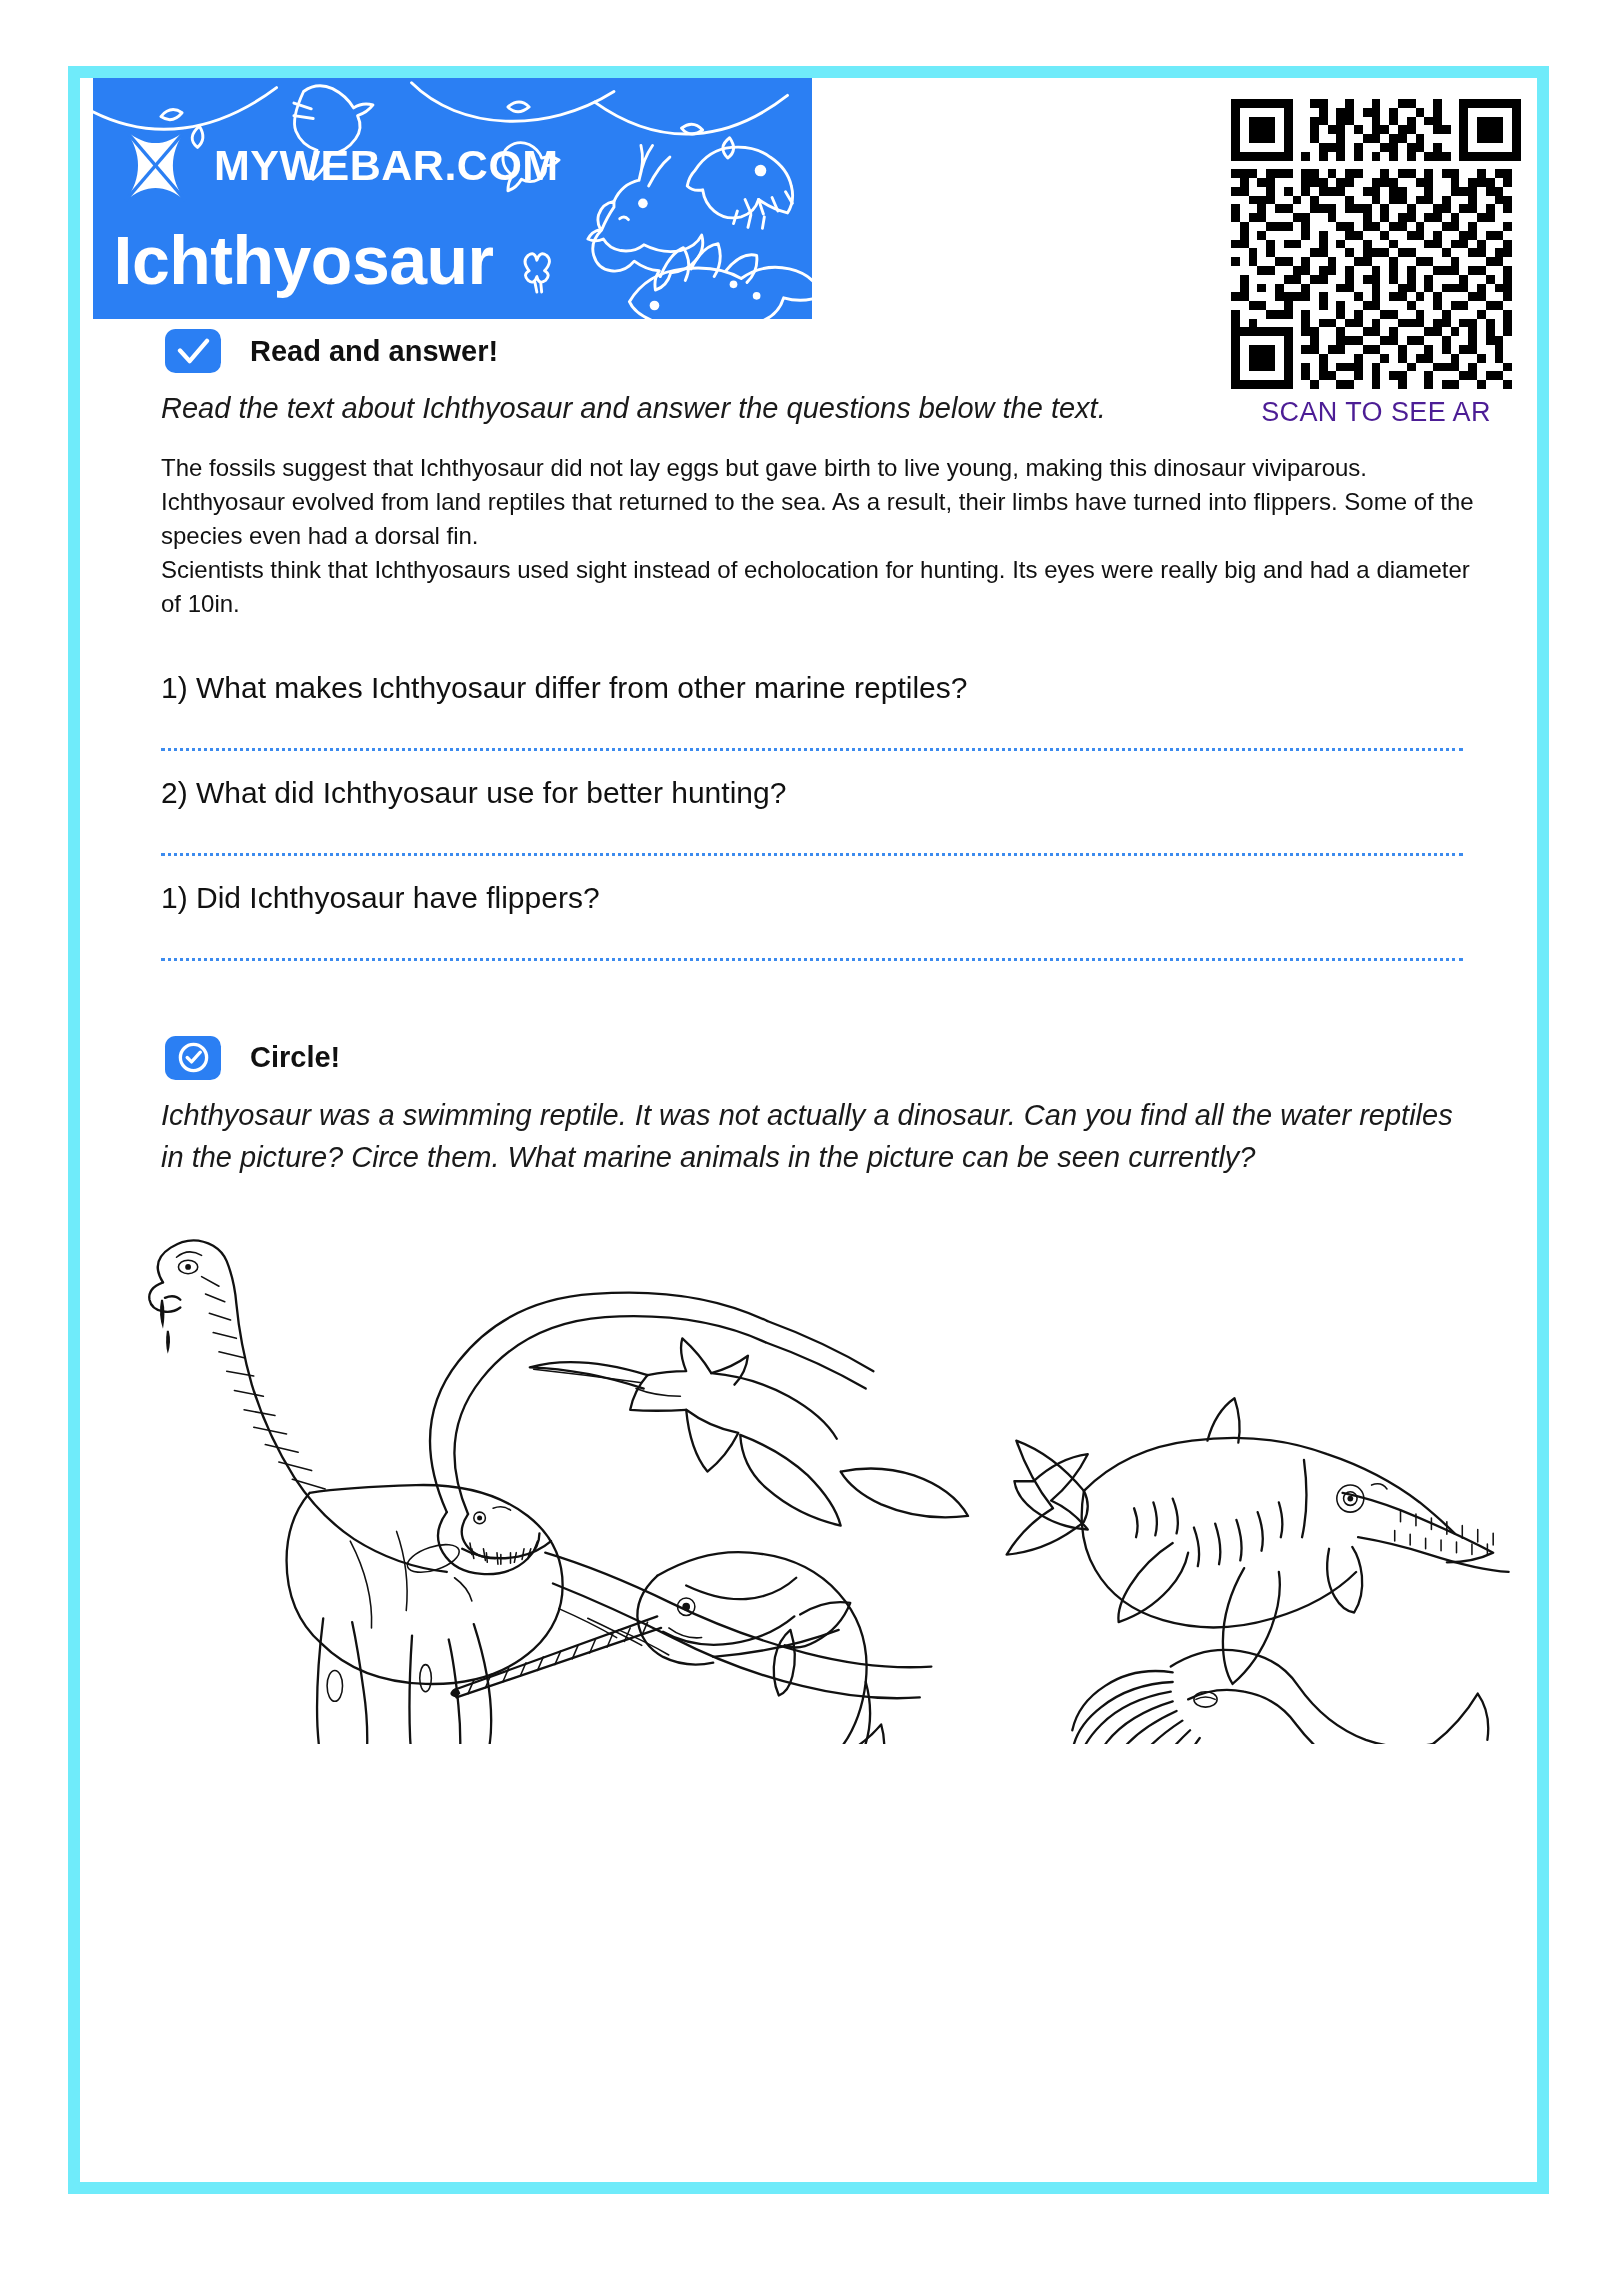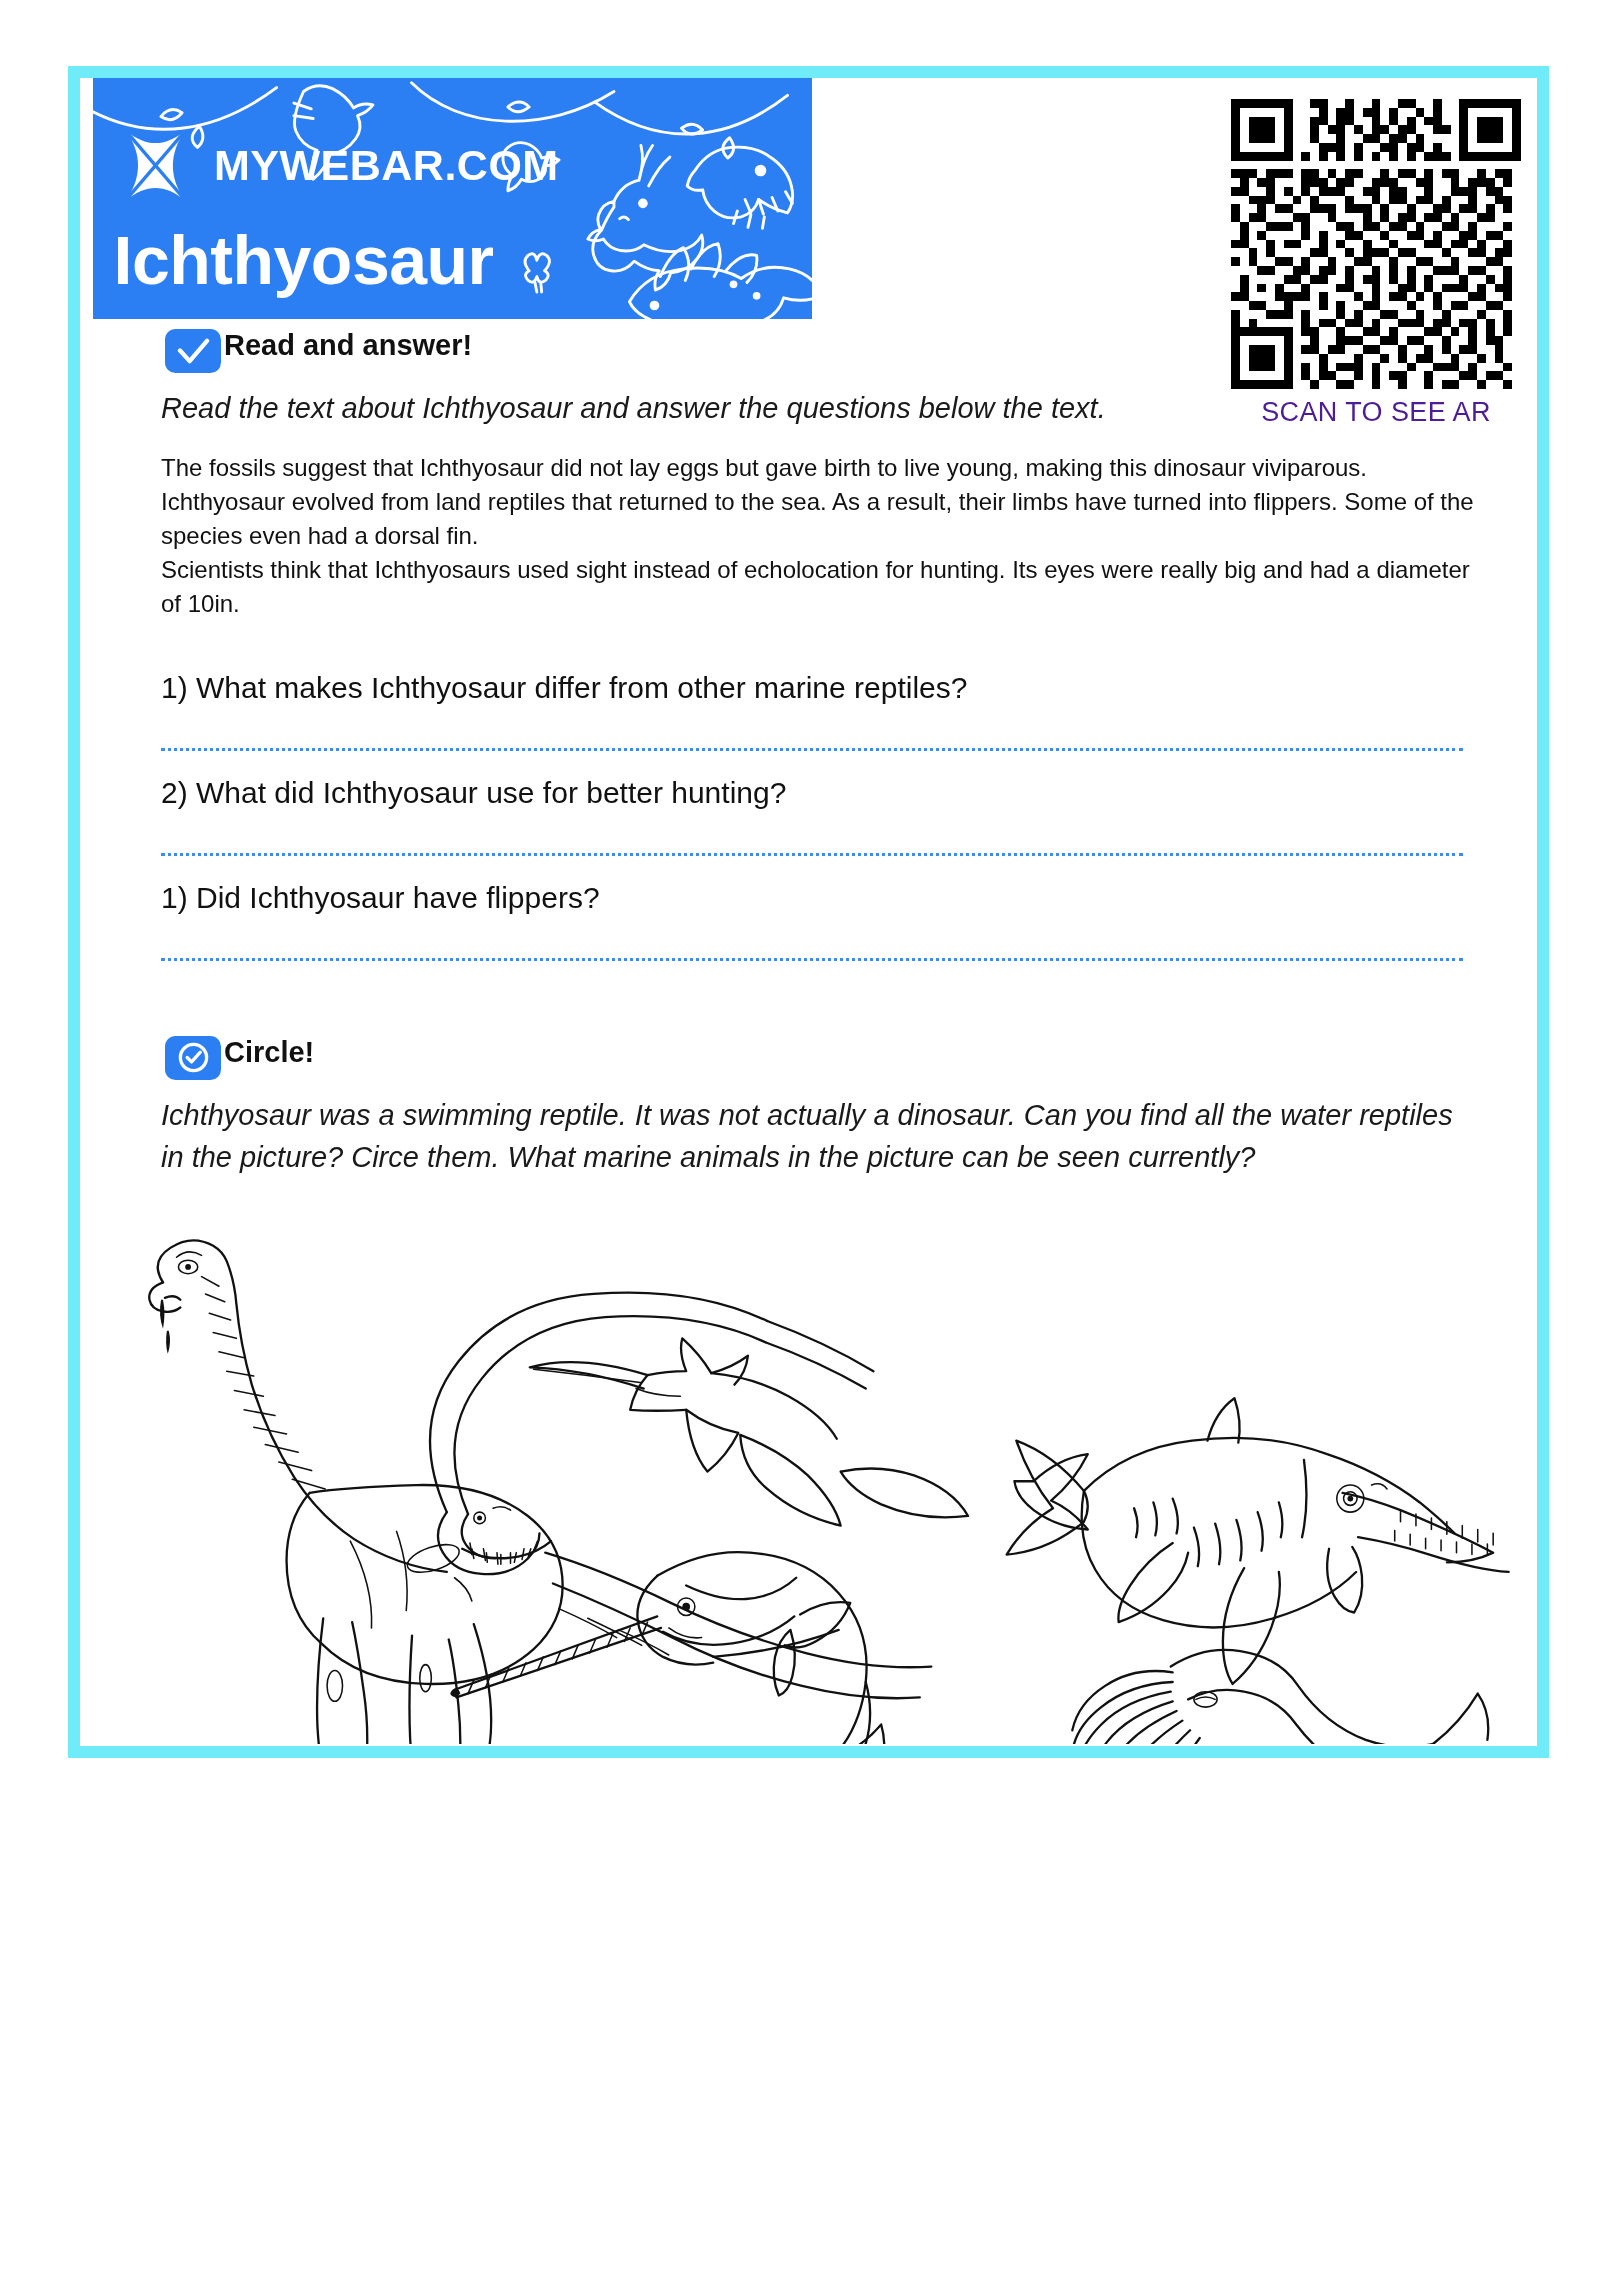--- a/index.html
+++ b/index.html
@@ -13,21 +13,21 @@
     font-family: "Liberation Sans", sans-serif;
     -webkit-font-smoothing: antialiased;
   }
 
   
   #worksheet-page {
     position: absolute;
     left: 68px;
     top: 66px;
     width: 1481px;
-    height: 1692px;
+    height: 2128px;
     border: 12.6px solid #6FEBFA;
     background: #ffffff;
     box-sizing: border-box;
     padding-left: 16px;
   }
   #page-inner {
     position: absolute;
     left: 0; top: 0;
     width: 100%;
     height: 100%;
@@ -108,21 +108,22 @@
 
   
   .content-area {
     position: absolute;
     left: 27px;
     top: 251px;
     width: 1419px;
   }
   .task-header {
     display: flex;
-    gap: 3px;
+    align-items: center;
+    gap: 29px;
     margin-left: 58px;
   }
   .task-badge {
     width: 56px;
     height: 44px;
     background: #2B7FF3;
     border-radius: 10.6px;
     flex: none;
     display: flex;
     align-items: center;

